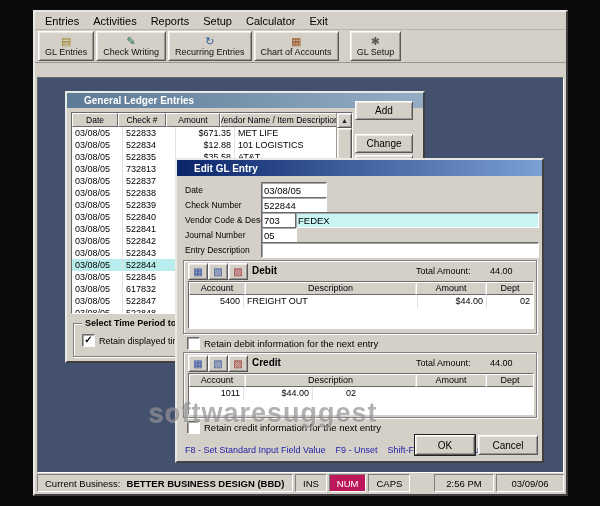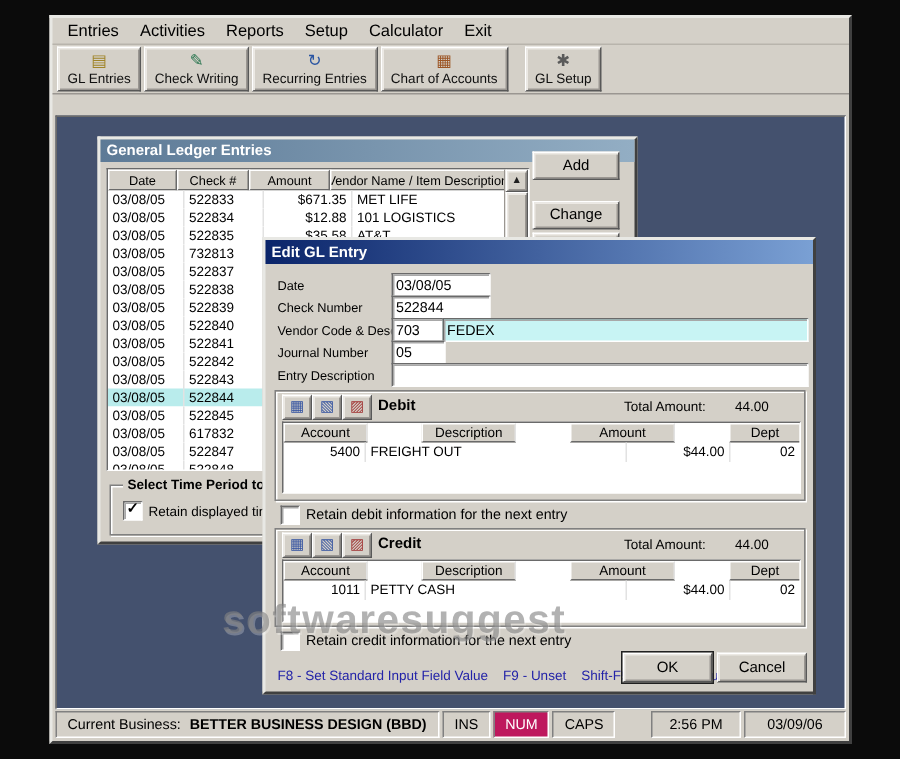--- a/index.html
+++ b/index.html
@@ -24,21 +24,21 @@
   .toolbar{height:30px;display:flex;align-items:center;padding:1px 3px;gap:2px;border-bottom:1px solid #9a9691;}
   .tbtn{height:26px;padding:1px 6px;display:flex;flex-direction:column;align-items:center;justify-content:center;}
   .tbtn .ico{font-size:11px;line-height:12px;}
   .tbtn .lbl{font-size:9px;line-height:10px;white-space:nowrap;color:#101010;}
   .tbsep{margin-left:9px;}
   
   .client{position:absolute;left:2px;top:65px;right:2px;bottom:21px;background:#44516e;overflow:hidden;
           border:1px solid;border-color:#6a6a6a #ffffff #ffffff #6a6a6a;}
   
   .win{position:absolute;background:#d4d0c8;border:2px solid;border-color:#e8e8e4 #404040 #404040 #e8e8e4;}
-  .win-title{height:15px;display:flex;align-items:center;padding:0 4px;color:#fff;font-size:10px;font-weight:bold;
+  .win-title{height:15px;display:flex;align-items:center;padding:0 17px;color:#fff;font-size:10px;font-weight:bold;
              white-space:nowrap;overflow:hidden;}
   .glwin{left:27px;top:13px;width:356px;height:268px;z-index:10;}
   .glwin .win-title{background:linear-gradient(90deg,#5d7a96,#93aec4);}
   
   .gltable{position:absolute;left:4px;top:19px;width:280px;height:200px;display:flex;background:#fff;
            border:1px solid;border-color:#6a6a6a #ffffff #ffffff #6a6a6a;overflow:hidden;}
   .tcols{width:265px;display:flex;flex-direction:column;overflow:hidden;}
   .thead{display:flex;height:14px;flex:0 0 14px;}
   .th{background:#d4d0c8;border:1px solid;border-color:#ffffff #6a6a6a #6a6a6a #ffffff;font-size:8.5px;
       display:flex;align-items:center;justify-content:center;white-space:nowrap;overflow:hidden;}
@@ -69,21 +69,21 @@
        background:#fff;border:1px solid;border-color:#6a6a6a #ffffff #ffffff #6a6a6a;box-shadow:inset 1px 1px 0 #a8a8a8;}
   .cyan{background:#c8f4f4;}
   .section{position:absolute;left:6px;width:352px;border:1px solid #808080;box-shadow:inset 1px 1px 0 #fff,1px 1px 0 #fff;}
   .mini-btn{position:absolute;top:2px;width:18px;height:15px;display:flex;align-items:center;justify-content:center;
             font-size:10px;line-height:10px;}
   .sec-title{position:absolute;left:68px;top:4px;font-size:10px;font-weight:bold;}
   .total-l{position:absolute;left:232px;top:5px;font-size:9px;}
   .total-v{position:absolute;left:306px;top:5px;font-size:9px;}
   .dgrid{position:absolute;left:4px;top:20px;width:344px;background:#fff;border:1px solid;
          border-color:#6a6a6a #ffffff #ffffff #6a6a6a;overflow:hidden;}
-  .dg-head{display:flex;height:13px;gap:36px;}
+  .dg-head{display:flex;height:13px;}
   .dg-row{display:flex;height:13px;}
   .dg-cell{font-size:9px;line-height:13px;padding:0 3px;white-space:nowrap;overflow:hidden;border-right:1px solid #e2e2e2;}
   .g-acct{width:48px;text-align:right;}.g-desc{flex:1;}.g-amt{width:62px;text-align:right;}.g-dept{width:40px;text-align:right;border-right:none;}
   .hint{position:absolute;left:8px;top:285px;font-size:9px;color:#2323a8;white-space:pre;}
   .pbtn{position:absolute;top:275px;width:58px;height:18px;font-size:10px;display:flex;align-items:center;justify-content:center;}
   .default{outline:1px solid #202020;}
   
   .statusbar{position:absolute;left:2px;right:2px;bottom:2px;height:18px;display:flex;gap:2px;align-items:stretch;
              background:#d4d0c8;padding-top:1px;}
   .sb-panel{border:1px solid;border-color:#808080 #ffffff #ffffff #808080;display:flex;align-items:center;
@@ -338,21 +338,20 @@
           <div class="total-v">44.00</div>
           <div class="dgrid" style="height:40px">
             <div class="dg-head">
               <div class="th dg-cell g-acct">Account</div>
               <div class="th dg-cell g-desc">Description</div>
               <div class="th dg-cell g-amt">Amount</div>
               <div class="th dg-cell g-dept">Dept</div>
             </div>
             <div class="dg-row">
               <div class="dg-cell g-acct">1011</div>
-              <div class="dg-cell g-desc">PETTY CASH</div>
               <div class="dg-cell g-amt">$44.00</div>
               <div class="dg-cell g-dept">02</div>
             </div>
           </div>
         </div>
         <div class="cbrow" style="left:10px;top:261px">
           <span class="cb"></span>
           <span class="cblabel" style="font-size:9.5px">Retain credit information for the next entry</span>
         </div>
 

